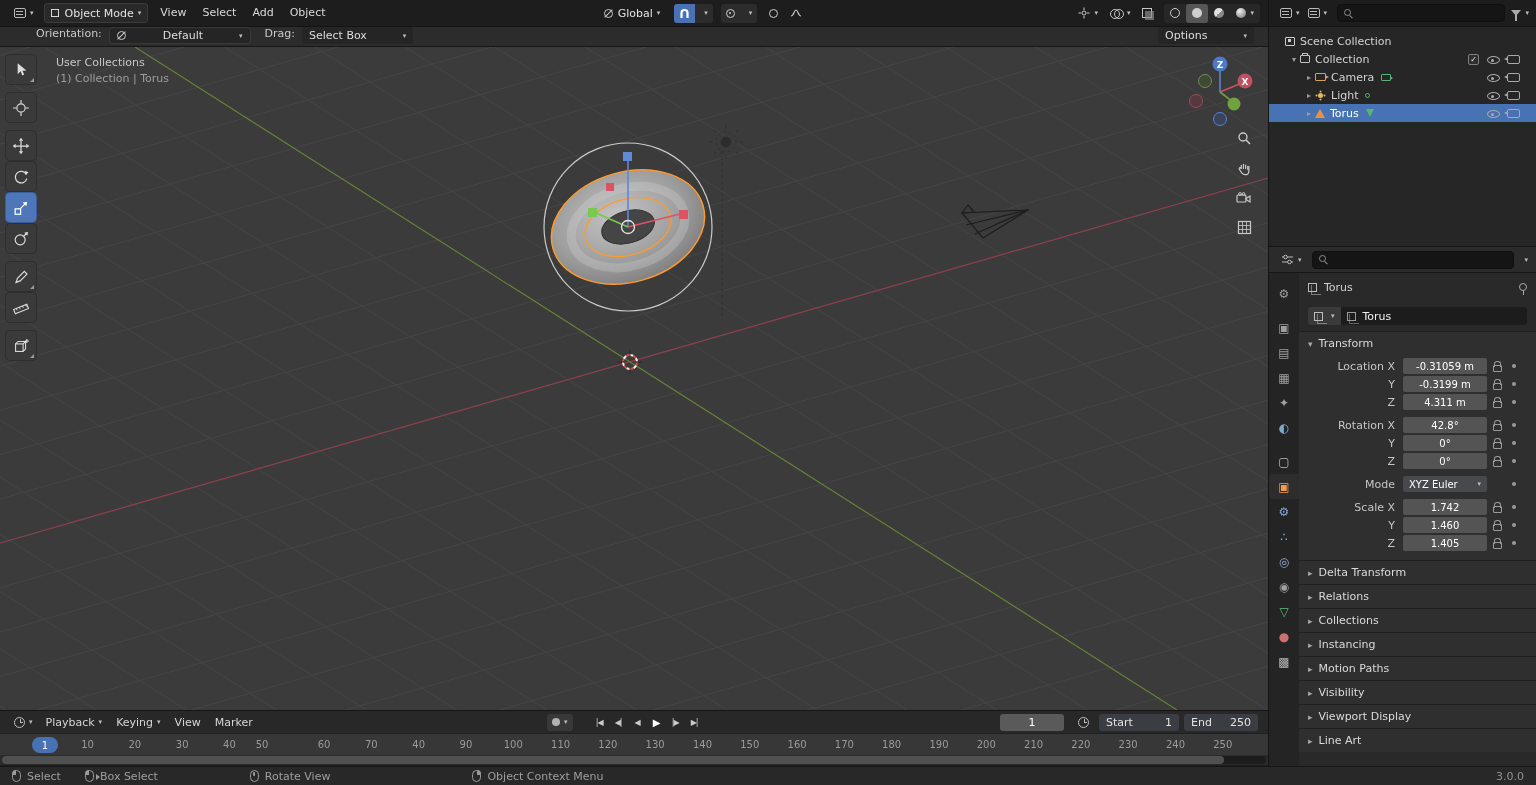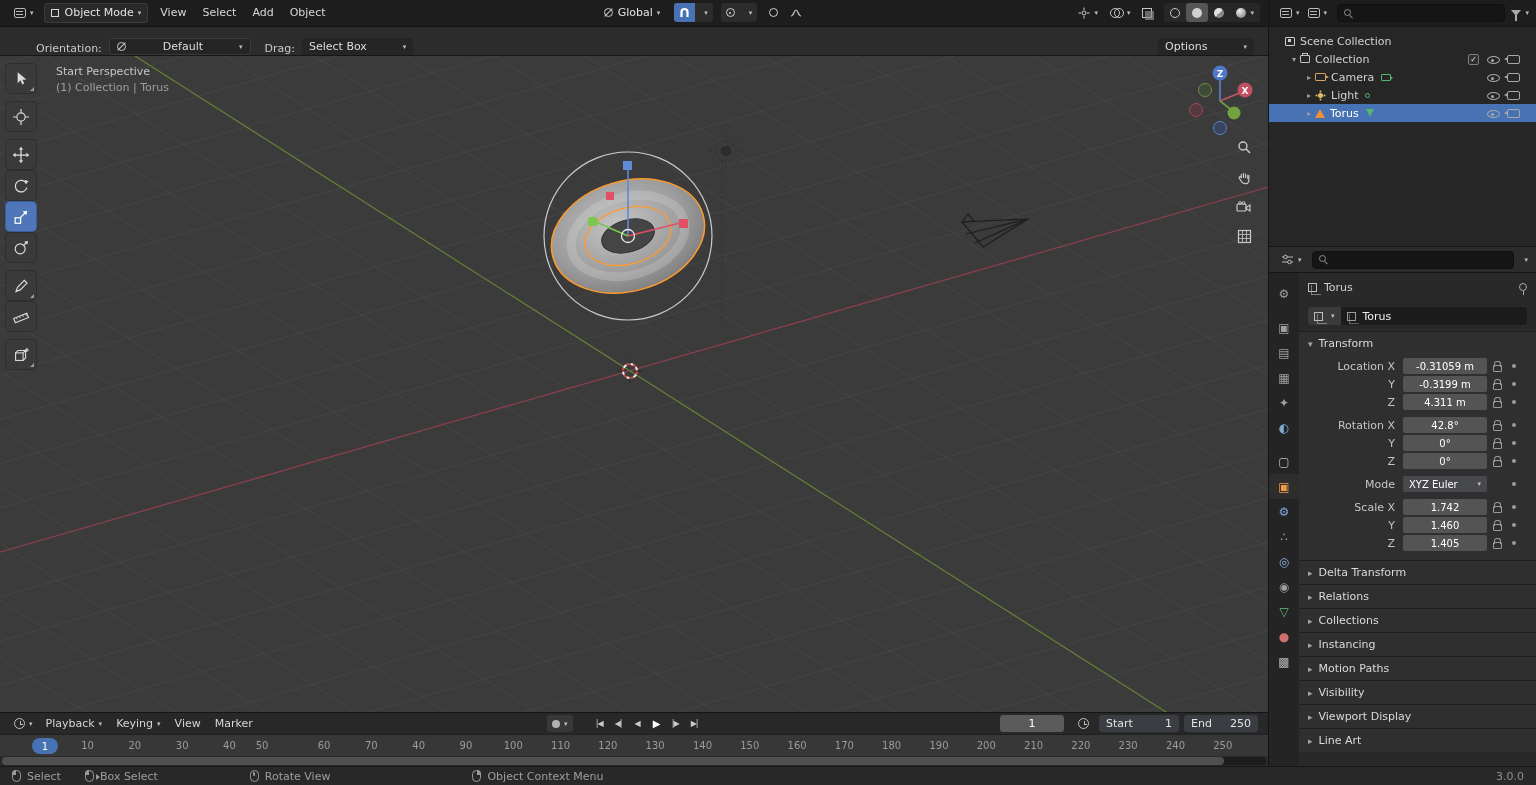--- a/index.html
+++ b/index.html
@@ -34,21 +34,21 @@
   .shseg{display:flex;align-items:center;height:19px;background:#272727;border-radius:3px;margin-left:6px;}
   .shseg .sg{padding:0 6px;height:19px;display:flex;align-items:center;border-radius:3px;}
   .sg.active{background:#565656;}
   .sphere{width:10px;height:10px;border-radius:50%;display:inline-block;}
   .sp-wire{border:1px solid #c9c9c9;}
   .sp-solid{background:#cfcfcf;}
   .sp-mat{background:linear-gradient(135deg,#e0e0e0 50%,#8a8a8a 50%);}
   .sp-rend{background:radial-gradient(circle at 35% 30%,#f0f0f0,#6f6f6f);}
 
   
-  .tool-settings{height:30px;background:#2c2c2c;display:flex;align-items:flex-end;padding:0 10px 0 36px;border-bottom:1px solid #161616;color:#c9c9c9;}
+  .tool-settings{height:20px;background:#2c2c2c;display:flex;align-items:flex-start;padding:0 10px 0 36px;border-bottom:1px solid #161616;color:#c9c9c9;}
   .ts-dd{display:flex;align-items:center;height:17px;background:#252525;border:1px solid #3a3a3a;border-radius:3px;padding:0 7px;margin:0 14px 0 7px;color:#dcdcdc;gap:32px;}
   .ts-dd.plain{border:none;background:#252525;}
 
   
   .viewport{position:relative;height:663px;background:#3b3b3b;overflow:hidden;}
   .vp-text{position:absolute;left:56px;top:8px;line-height:16px;color:#c6c6c6;pointer-events:none;}
   .vp-text .ctx{color:#9e9e9e;}
   .toolbar{position:absolute;left:6px;top:8px;display:flex;flex-direction:column;}
   .tbtn{width:30px;height:29px;background:#3a3a3a;border-radius:4px;margin-bottom:2px;display:flex;align-items:center;justify-content:center;box-shadow:0 0 0 1px #2e2e2e;position:relative;}
   .tbtn.active{background:#4f76b8;box-shadow:0 0 0 1px #3a5e9c;}
@@ -365,21 +365,21 @@
         </g>
 
         <g>
           <circle cx="630" cy="315" r="7" fill="none" stroke="#d44" stroke-width="2" stroke-dasharray="3.6 3.6"></circle>
           <circle cx="630" cy="315" r="7" fill="none" stroke="#eee" stroke-width="2" stroke-dasharray="3.6 3.6" stroke-dashoffset="3.6"></circle>
           <path d="M630 303v6M630 321v6M618 315h6M636 315h6" stroke="#2a2a2a" stroke-width="1"></path>
         </g>
       </svg>
 
       <div class="vp-text">
-        <div>Start Perspective</div>
+        <div>User Collections</div>
         <div class="ctx">(1) Collection | Torus</div>
       </div>
 
       
       <div class="toolbar">
         <div class="tbtn sub">
           <svg width="20" height="20" viewBox="0 0 24 24">
               <path d="M8 4 L8 17 L11.5 13.5 L13.5 18.5 L15.8 17.5 L13.8 12.8 L18.5 12.5 Z" fill="#dcdcdc"></path>
             </svg>
         </div>

